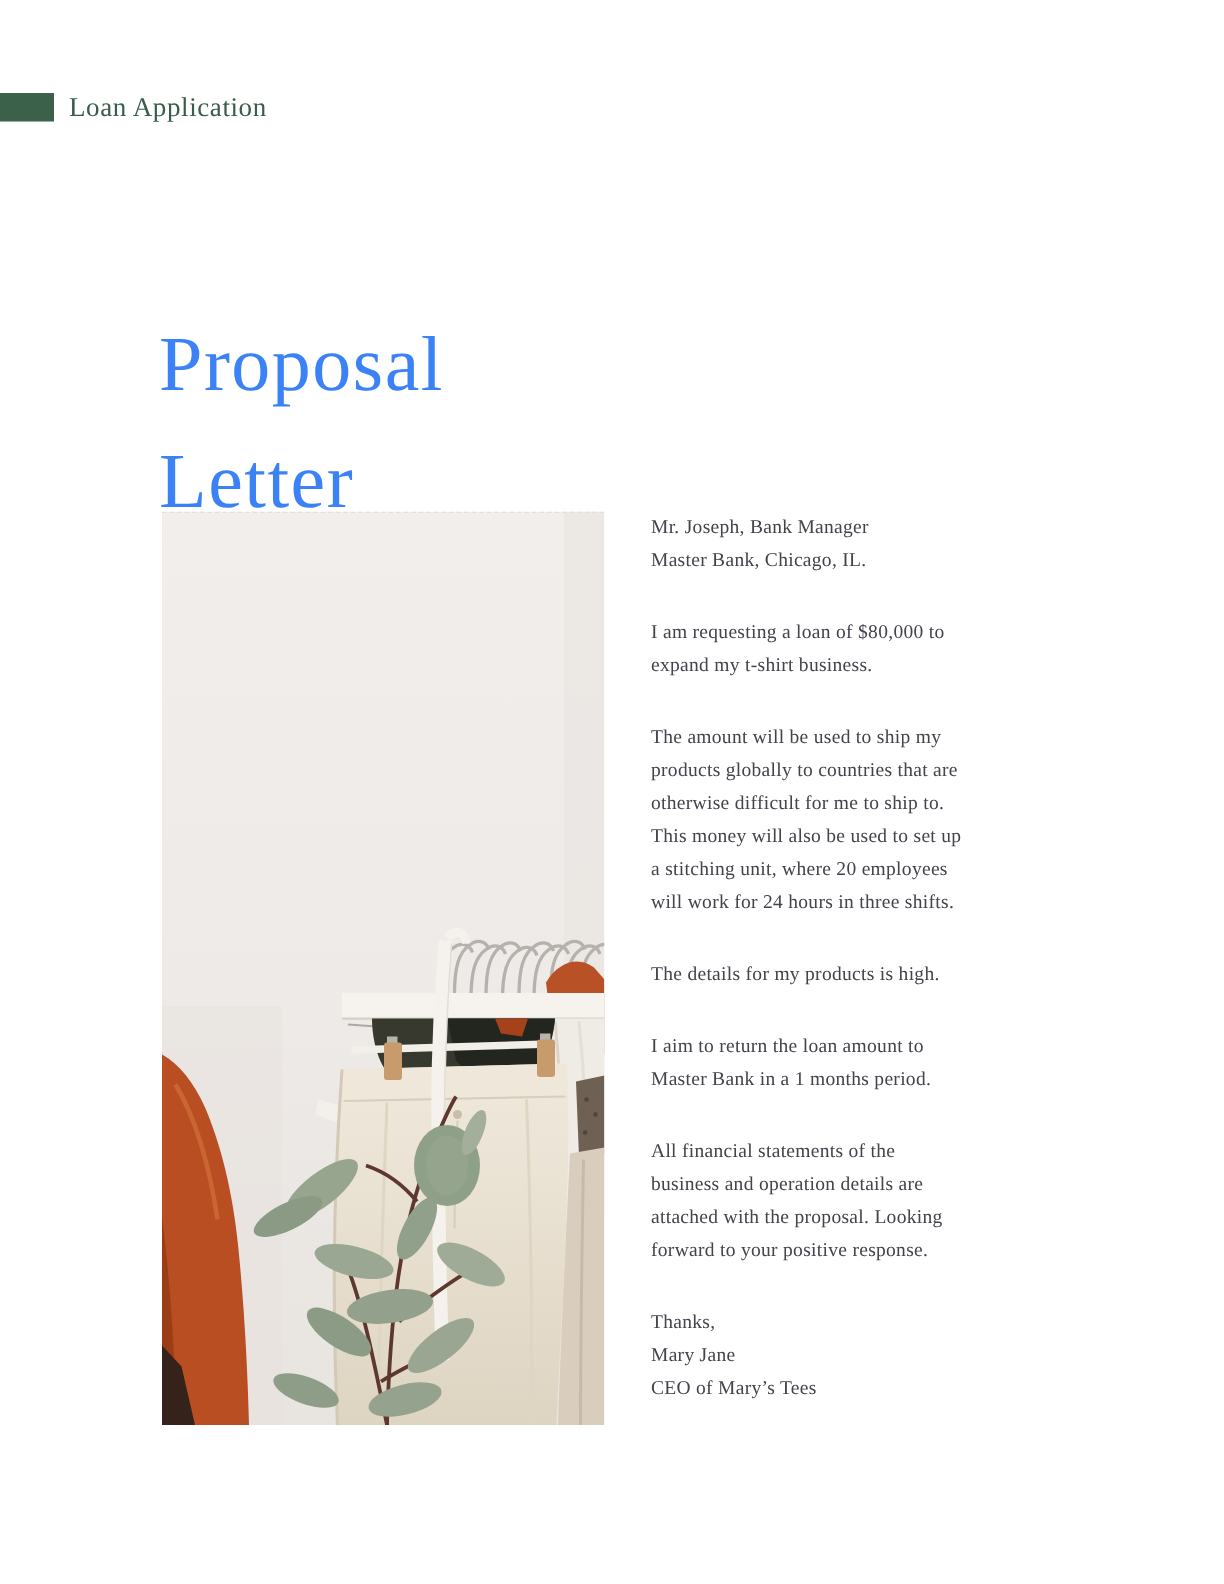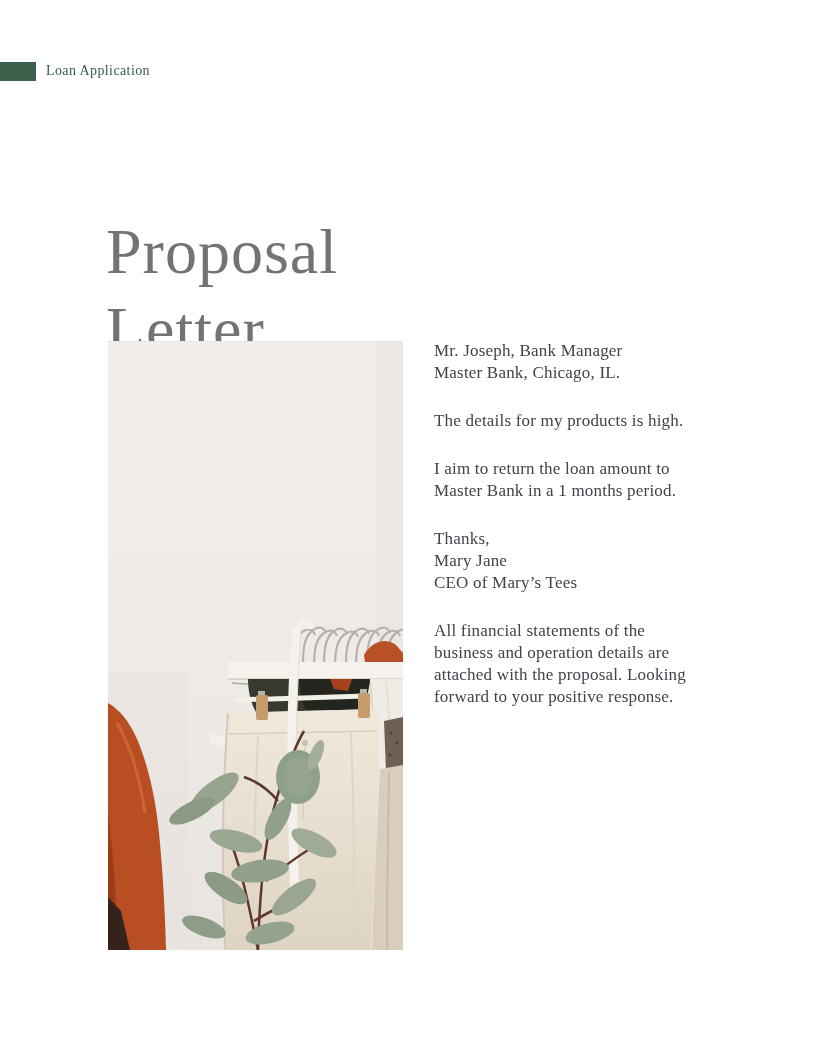--- a/index.html
+++ b/index.html
@@ -9,41 +9,41 @@
     position:relative;
     overflow:hidden;
     font-family:"Liberation Serif", serif;
   }
   .tag-square{
     position:absolute;left:0;top:62px;width:36px;height:19px;
     background:#3B614B;
   }
   .tag-label{
     position:absolute;left:46px;top:60px;
-    font-size:14px;line-height:22px;color:#3A5C4B;
+    font-size:18px;line-height:22px;color:#3A5C4B;
     letter-spacing:0.4px;
   }
   .doc-title{
     position:absolute;left:106px;top:170px;
-    font-size:64px;line-height:78px;color:#737373;
+    font-size:52px;line-height:78px;color:#3b82f6;
     letter-spacing:1px;white-space:pre-line;
     font-weight:400;
   }
   .photo{
     position:absolute;left:108px;top:341px;width:295px;height:609px;
     overflow:hidden;
   }
   .photo::before{
     content:"";position:absolute;left:0;top:0;width:100%;height:0;
     border-top:1px dashed #E2DFDB;z-index:5;
   }
   .photo svg{display:block;width:295px;height:609px;}
   .letter{
     position:absolute;left:434px;top:340px;width:340px;
-    font-size:17px;line-height:22px;color:#42434B;
+    font-size:13px;line-height:22px;color:#42434B;
     letter-spacing:0.2px;
   }
   .letter p{
     margin:0 0 26px 0;
     white-space:pre-line;
   }
   .letter p:last-child{margin-bottom:0;}
 </style>
 </head>
 <body>
@@ -170,23 +170,31 @@
       <path d="M9,382 C21,402 31,432 37,472" stroke="#D3703C" stroke-width="3" fill="none" opacity="0.7"></path>
       <path d="M0,470 C5,510 9,560 9,609 L0,609 Z" fill="#8C3413" opacity="0.65"></path>
       <path d="M0,556 L13,570 L22,609 L0,609 Z" fill="#35221A"></path>
     </g>
   </svg>
 </div>
 
 <div class="letter">
   <p>Mr. Joseph, Bank Manager
 Master Bank, Chicago, IL.</p>
+  <p>I am requesting a loan of $80,000 to
+expand my t-shirt business.</p>
+  <p>The amount will be used to ship my
+products globally to countries that are
+otherwise difficult for me to ship to.
+This money will also be used to set up
+a stitching unit, where 20 employees
+will work for 24 hours in three shifts.</p>
   <p>The details for my products is high.</p>
   <p>I aim to return the loan amount to
 Master Bank in a 1 months period.</p>
-  <p>Thanks,
-Mary Jane
-CEO of Mary’s Tees</p>
   <p>All financial statements of the
 business and operation details are
 attached with the proposal. Looking
 forward to your positive response.</p>
+  <p>Thanks,
+Mary Jane
+CEO of Mary’s Tees</p>
 </div>
 
 </body></html>

